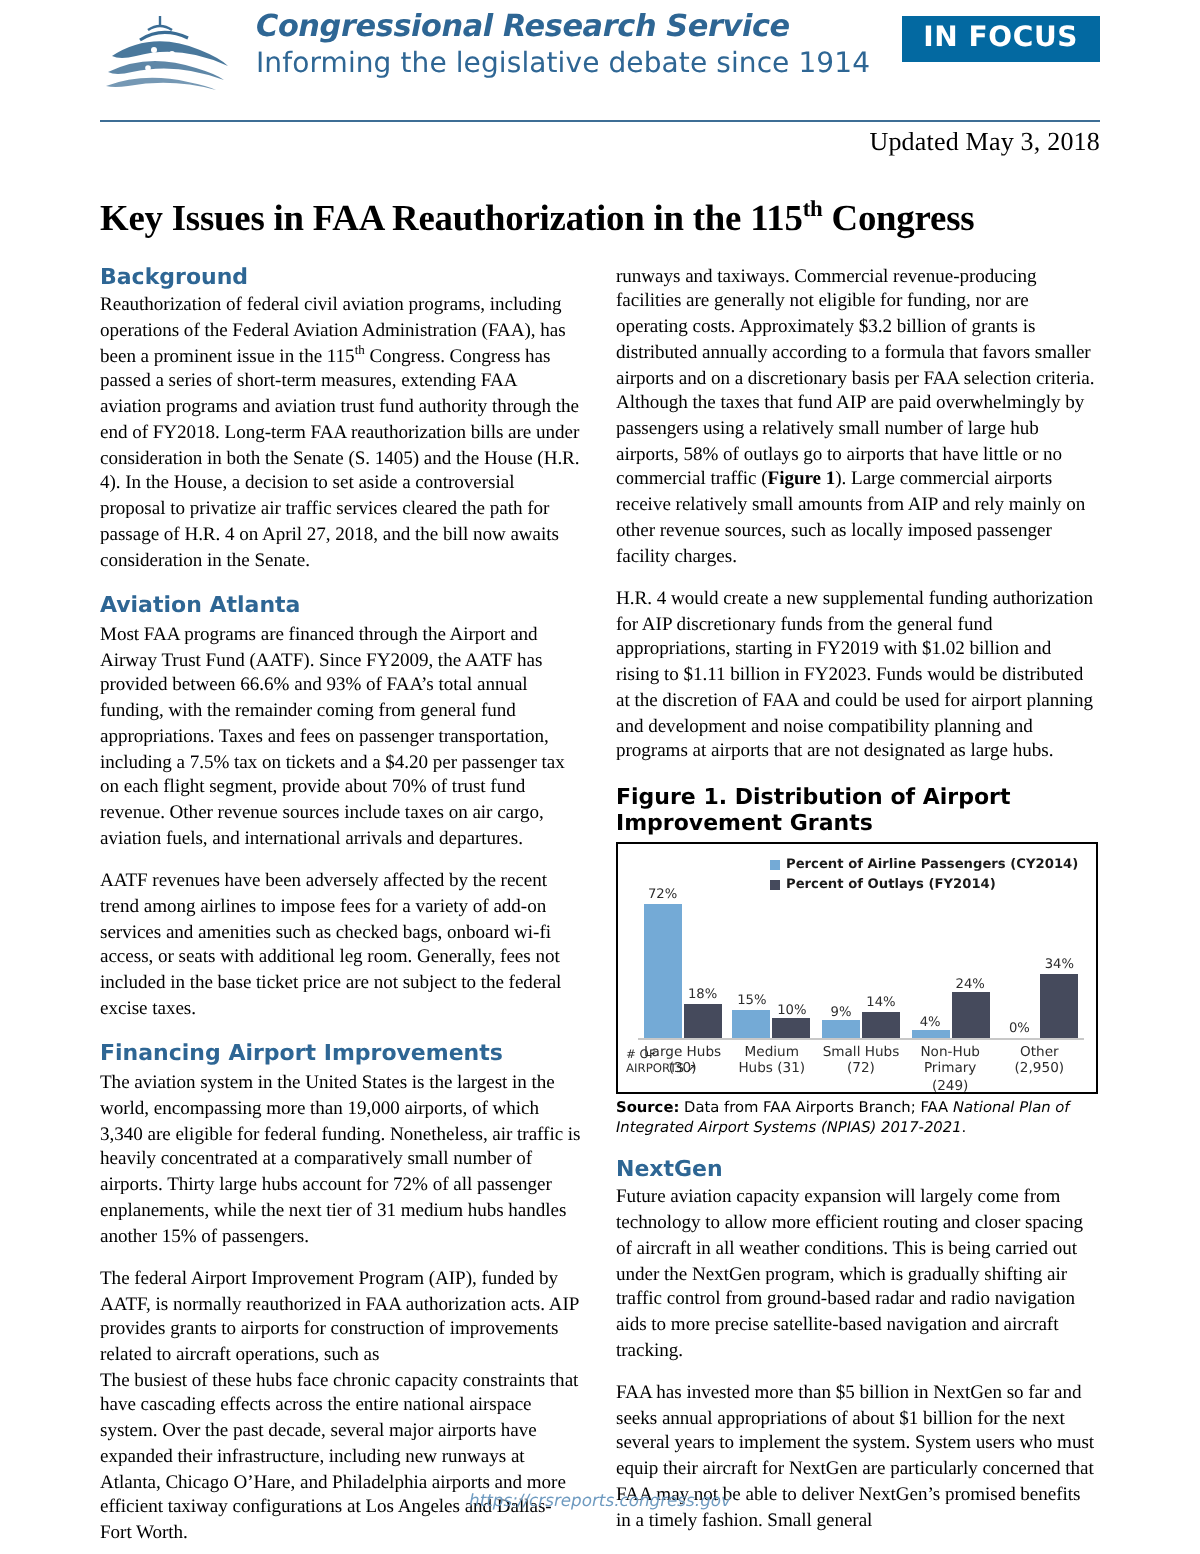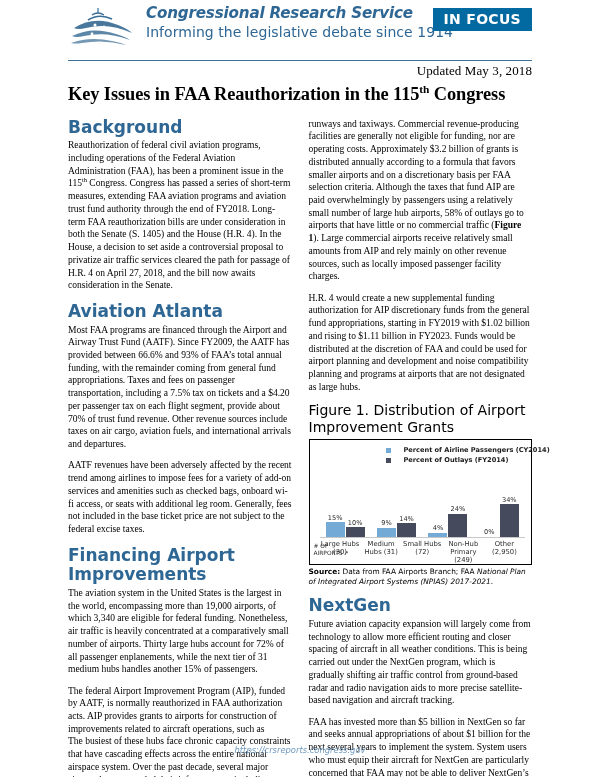--- a/index.html
+++ b/index.html
@@ -5,21 +5,21 @@
   * { box-sizing: border-box; }
   html, body { margin: 0; padding: 0; }
   body {
     width: 600px; height: 777px;
     background: #ffffff;
     font-family: "Liberation Serif", serif;
     color: #000000;
     overflow: hidden;
     position: relative;
   }
-  .page { position: relative; width: 600px; height: 777px; padding: 0 68px; }
+  .page { position: relative; width: 600px; height: 777px; padding: 0 50px; }
 
   
   .masthead { position: relative; height: 58px; padding-top: 6px; }
   .logo-wrap { position: absolute; left: 0; top: 6px; width: 72px; height: 42px; }
   .brand { position: absolute; left: 78px; top: 6px; }
   .brand-title {
     font-family: "DejaVu Sans", sans-serif;
     font-style: italic; font-weight: bold;
     font-size: 15.2px; letter-spacing: -0.2px;
     color: #2e6694; line-height: 1.05;
@@ -38,57 +38,57 @@
   }
   .head-rule { border-top: 1.3px solid #3d6e95; margin-top: 2px; }
   .updated {
     text-align: right; font-size: 13px; color: #000;
     font-family: "Liberation Serif", serif;
     margin-top: 2px; letter-spacing: 0.1px;
   }
   h1.doc-title {
     font-family: "Liberation Serif", serif;
     font-weight: bold; font-size: 18.4px;
-    margin: 5px 0 13px 0; line-height: 1.12; letter-spacing: -0.1px;
+    margin: 20px 0 13px 0; line-height: 1.12; letter-spacing: -0.1px;
   }
   h1.doc-title sup { font-size: 0.62em; vertical-align: super; line-height: 0; }
 
   
   .cols { display: flex; gap: 17px; }
   .col { width: 241px; }
   h2.sec {
     font-family: "DejaVu Sans", sans-serif;
     color: #2e6694; font-weight: bold;
-    font-size: 17px; margin: 0 0 2px 0; line-height: 1.15;
+    font-size: 11px; margin: 0 0 2px 0; line-height: 1.15;
   }
   .col h2.sec.spaced { margin-top: 10px; }
   p.body {
     font-size: 9.55px; line-height: 1.335;
     margin: 0 0 8.5px 0; text-align: left;
     letter-spacing: -0.02px;
   }
   p.body.tight { margin-bottom: 0; }
   p.body sup { font-size: 0.68em; vertical-align: super; line-height: 0; }
 
   
   .fig { margin: 3px 0 5px 0; }
   .fig-title {
     font-family: "DejaVu Sans", sans-serif;
-    font-weight: normal; font-size: 14px;
+    font-weight: bold; font-size: 11px;
     color: #000; margin-bottom: 3px; line-height: 1.2;
   }
   .fig-box { border: 1px solid #000; padding: 4px 4px 2px 4px; background: #fff; }
   .chart { position: relative; width: 100%; height: 118px; }
   .legend {
     position: absolute; left: 72px; top: 2px;
     font-family: "DejaVu Sans", sans-serif;
     font-size: 6.6px; font-weight: bold; color: #1a1a1a;
     line-height: 1.5;
   }
-  .legend-row { display: flex; align-items: center; gap: 13px; white-space: nowrap; }
+  .legend-row { display: flex; align-items: center; gap: 3px; white-space: nowrap; }
   .swatch { width: 5px; height: 5px; display: inline-block; }
   .plot {
     position: absolute; left: 6px; right: 2px; top: 18px; height: 76px;
     border-bottom: 1px solid #c8c8c8;
   }
   .groups { display: flex; height: 100%; align-items: flex-end; }
   .group { flex: 1; display: flex; justify-content: center; align-items: flex-end; gap: 1px; height: 100%; }
   .barwrap { width: 19px; height: 100%; display: flex; flex-direction: column; justify-content: flex-end; align-items: center; }
   .bar { width: 19px; }
   .bar-lbl {
@@ -193,20 +193,30 @@
               <div class="legend-row">
                 <span class="swatch" style="background:#454a5c"></span>
                 <span>Percent of Outlays (FY2014)</span>
               </div>
             </div>
 
             <div class="plot">
               <div class="groups" id="groups">
                   <div class="group">
                     <div class="barwrap">
+                      <div class="bar-lbl">72%</div>
+                      <div class="bar" style="background: rgb(116, 170, 214); height: 68.4px;"></div>
+                    </div>
+                    <div class="barwrap">
+                      <div class="bar-lbl">18%</div>
+                      <div class="bar" style="background: rgb(69, 74, 92); height: 17.1px;"></div>
+                    </div>
+                  </div>
+                  <div class="group">
+                    <div class="barwrap">
                       <div class="bar-lbl">15%</div>
                       <div class="bar" style="background: rgb(116, 170, 214); height: 14.25px;"></div>
                     </div>
                     <div class="barwrap">
                       <div class="bar-lbl">10%</div>
                       <div class="bar" style="background: rgb(69, 74, 92); height: 9.5px;"></div>
                     </div>
                   </div>
                   <div class="group">
                     <div class="barwrap">

